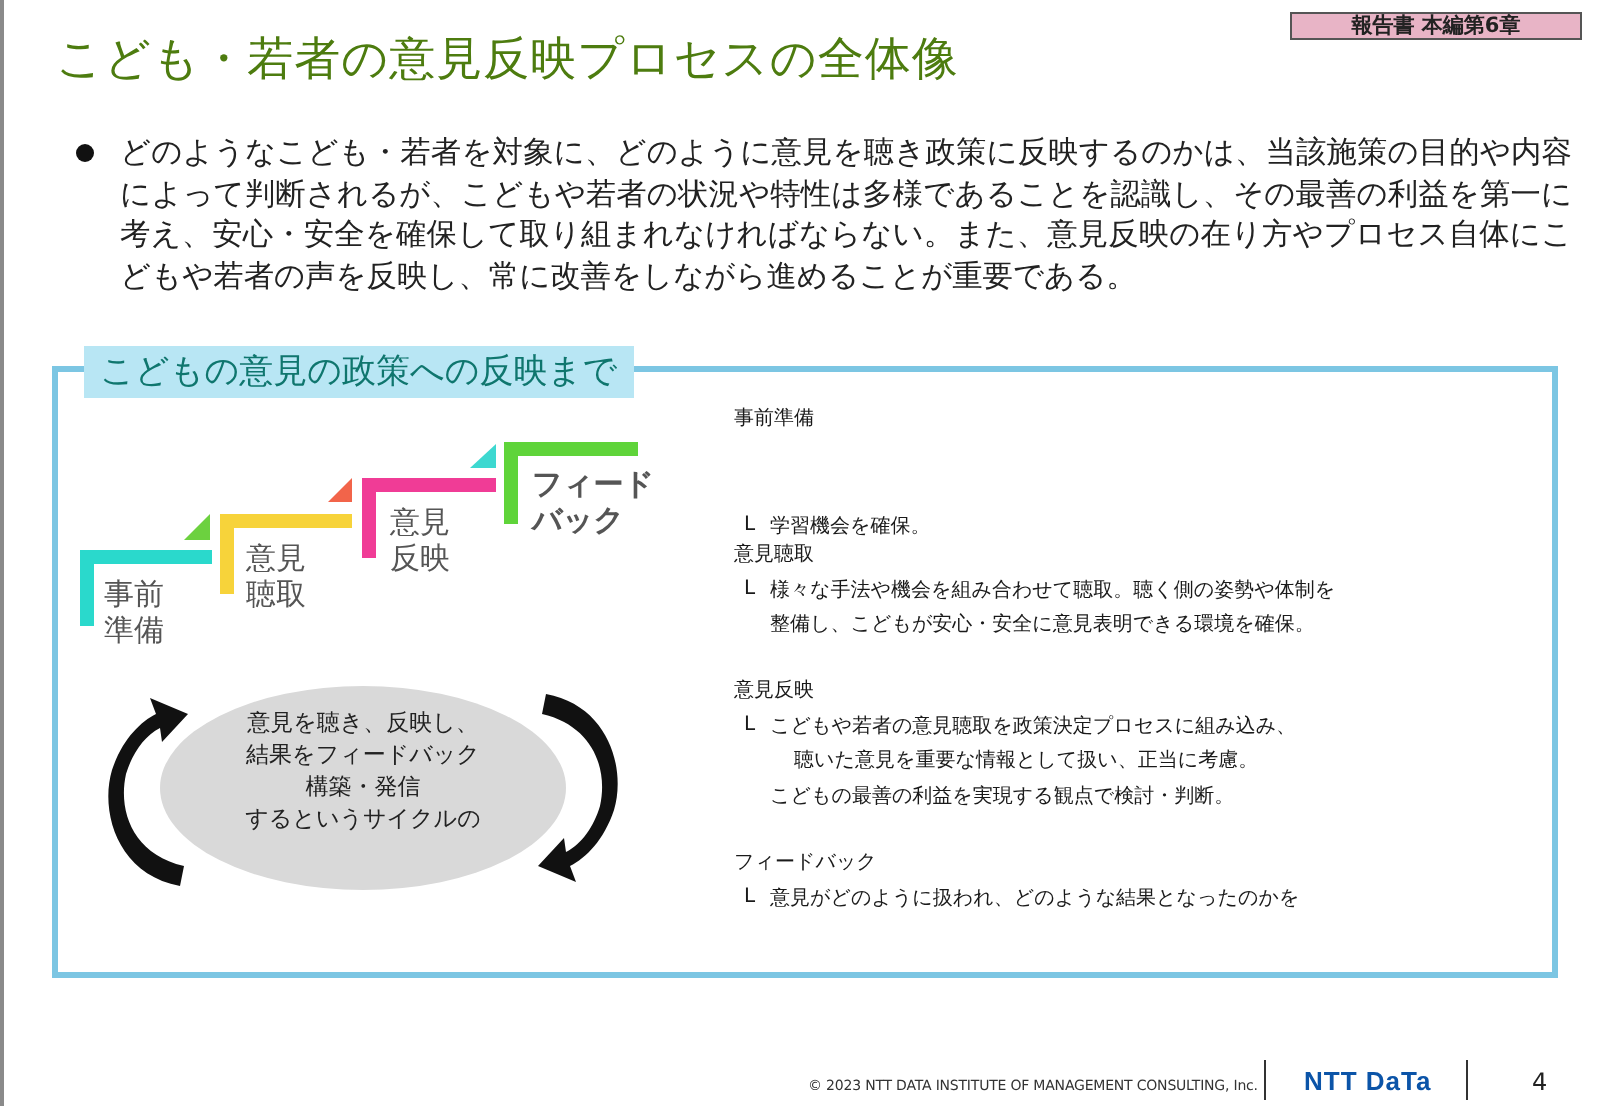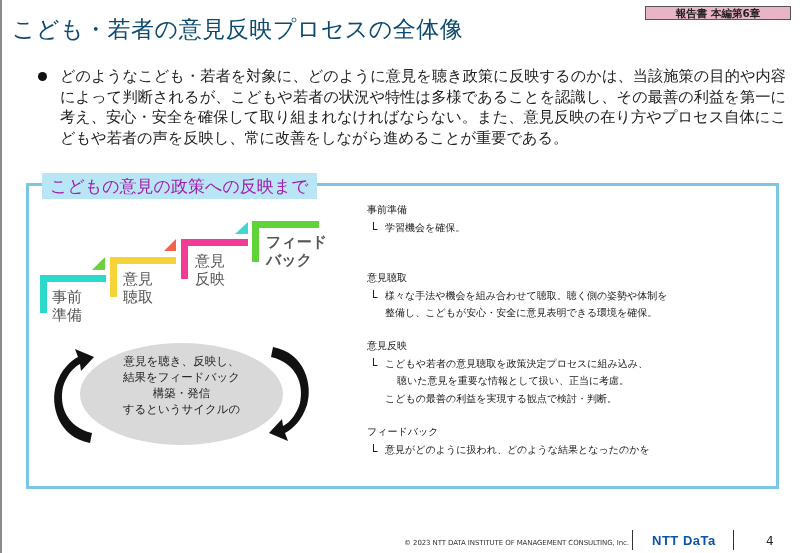--- a/index.html
+++ b/index.html
@@ -1,25 +1,25 @@
 <!DOCTYPE html>
 <html><head>
 <meta charset="utf-8">
 <style>
   * { margin:0; padding:0; box-sizing:border-box; }
   html, body { width:800px; height:553px; background:#ffffff; overflow:hidden; }
   body { position:relative; font-family:"DejaVu Sans","Liberation Sans",sans-serif; color:#1a1a1a; }
   .left-edge { position:absolute; left:0; top:0; width:2px; height:553px; background:#8a8a8a; }
-  .page-title { position:absolute; left:12px; top:14px; font-size:23px; letter-spacing:0.5px; color:#0c4a6e; white-space:nowrap; }
+  .page-title { position:absolute; left:28px; top:14px; font-size:23px; letter-spacing:0.5px; color:#4d7c0f; white-space:nowrap; }
   .chapter-badge { position:absolute; left:645px; top:6px; width:146px; height:14px; background:#e8b4c6; border:1px solid #555; font-size:10.5px; font-weight:bold; text-align:center; line-height:12px; color:#222; }
   .bullet-para { position:absolute; left:38px; top:66px; width:748px; font-size:15.2px; line-height:20.5px; color:#222; }
   .bullet-para .dot { position:absolute; left:0; top:6px; width:9px; height:9px; background:#111; border-radius:50%; }
   .bullet-para .text { margin-left:22px; display:block; text-align:justify; }
   .flow-box { position:absolute; left:26px; top:183px; width:753px; height:306px; border:3px solid #7cc6e3; }
-  .flow-title { position:absolute; left:42px; top:173px; height:26px; padding:0 8px; background:#b8e6f4; font-size:17px; line-height:26px; color:#a21caf; white-space:nowrap; }
+  .flow-title { position:absolute; left:42px; top:173px; height:26px; padding:0 8px; background:#b8e6f4; font-size:17px; line-height:26px; color:#0f766e; white-space:nowrap; }
   .step-bar { position:absolute; }
   .step-text { position:absolute; font-size:15px; line-height:18px; color:#555; white-space:nowrap; }
   .tri { position:absolute; width:0; height:0; }
   .cycle-ellipse { position:absolute; left:80px; top:343px; width:203px; height:102px; background:#d9d9d9; border-radius:50%; }
   .cycle-text { position:absolute; left:80px; top:353px; width:203px; text-align:center; font-size:11.5px; line-height:16px; color:#222; }
   .arrow { position:absolute; }
   .desc { position:absolute; left:367px; width:430px; font-size:10px; line-height:17.5px; color:#1a1a1a; }
   .desc .head { display:block; }
   .desc .body { display:block; position:relative; padding-left:18px; }
   .desc .body .mark { position:absolute; left:5px; top:-1px; }
@@ -96,21 +96,21 @@
   <path d="M 42 98 C 10 92, 2 60, 8 40 C 13 25, 22 16, 30 12 L 27 4 L 46 12 L 33 26 L 32 19 C 24 23, 18 32, 15 42 C 11 60, 18 82, 44 88 Z" fill="#111"></path>
 </svg>
 <svg class="arrow" style="left:265px;top:345px;" width="50" height="100" viewBox="0 0 50 100">
   <path d="M 8 2 C 40 8, 48 40, 42 60 C 37 75, 28 84, 20 88 L 23 96 L 4 88 L 17 74 L 18 81 C 26 77, 32 68, 35 58 C 39 40, 32 18, 6 12 Z" fill="#111"></path>
 </svg>
 
 <div class="desc" style="top:201px;">
   <span class="head">事前準備</span>
   <span class="body">
     <span class="mark">L</span>
-    <span style="display:block;">学習機会を確保。</span>
+    <span style="display:block;margin-top:36px;">学習機会を確保。</span>
   </span>
 </div>
 
 <div class="desc" style="top:269px;">
   <span class="head">意見聴取</span>
   <span class="body">
     <span class="mark">L</span>
     <span style="display:block;">様々な手法や機会を組み合わせて聴取。聴く側の姿勢や体制を</span>
     <span style="display:block;">整備し、こどもが安心・安全に意見表明できる環境を確保。</span>
   </span>

